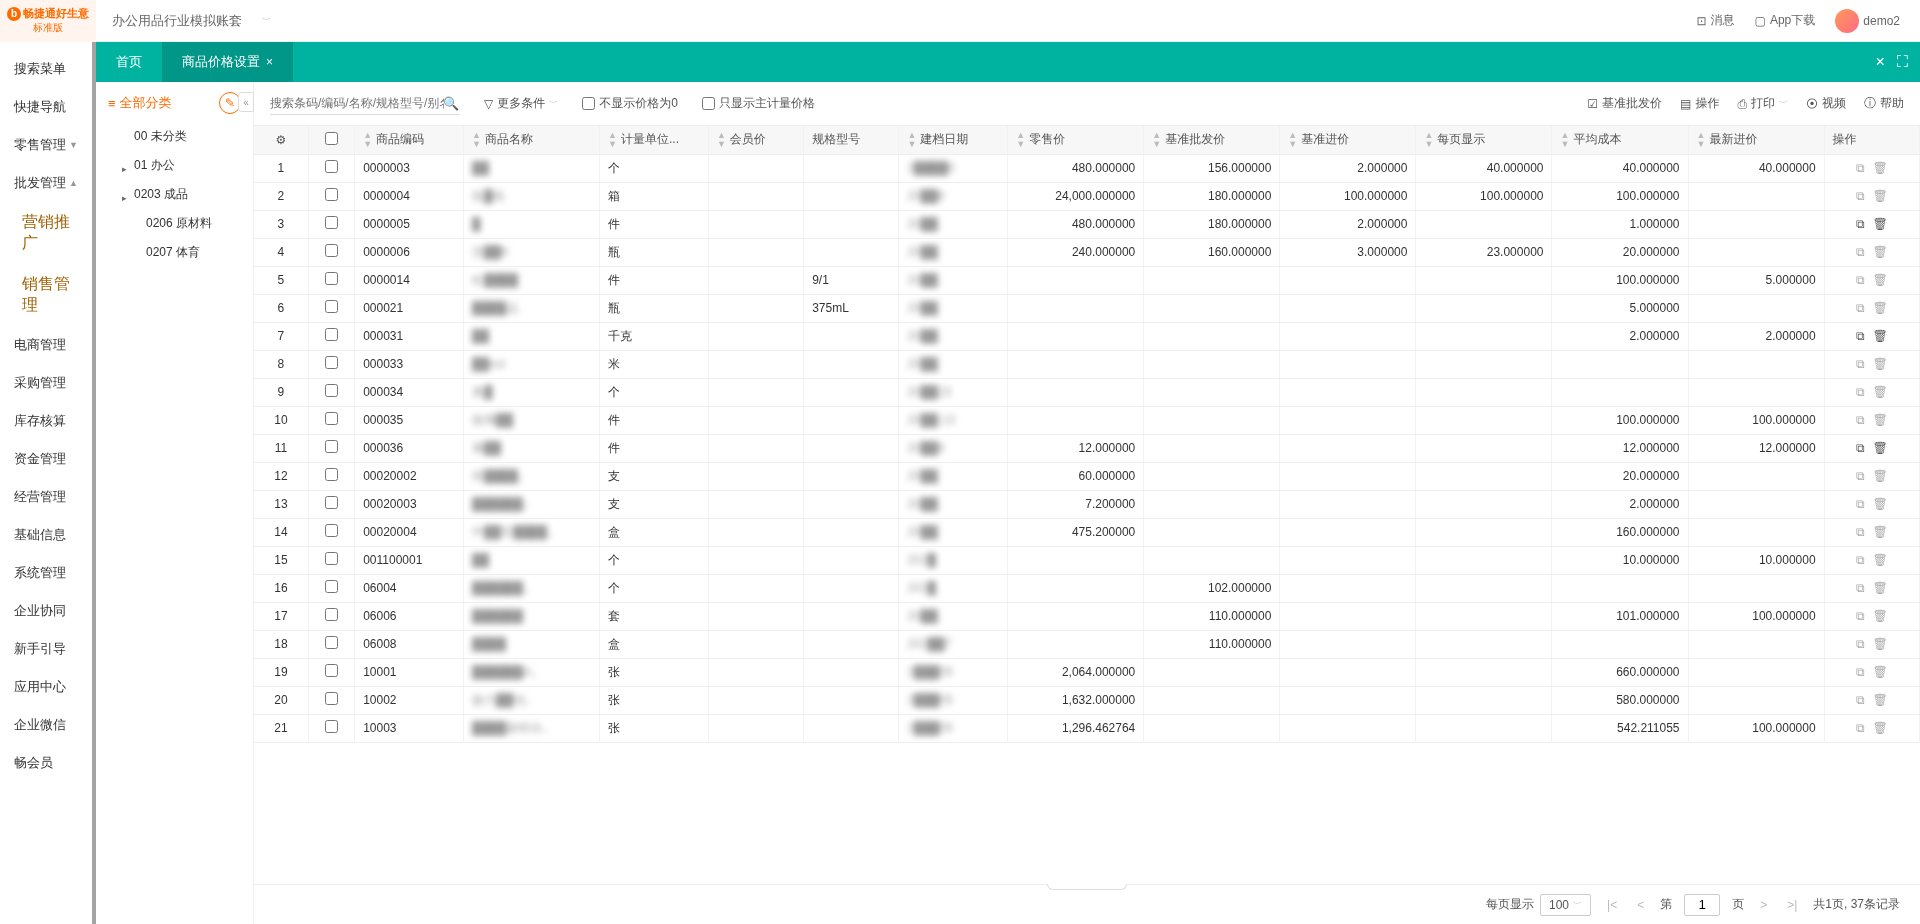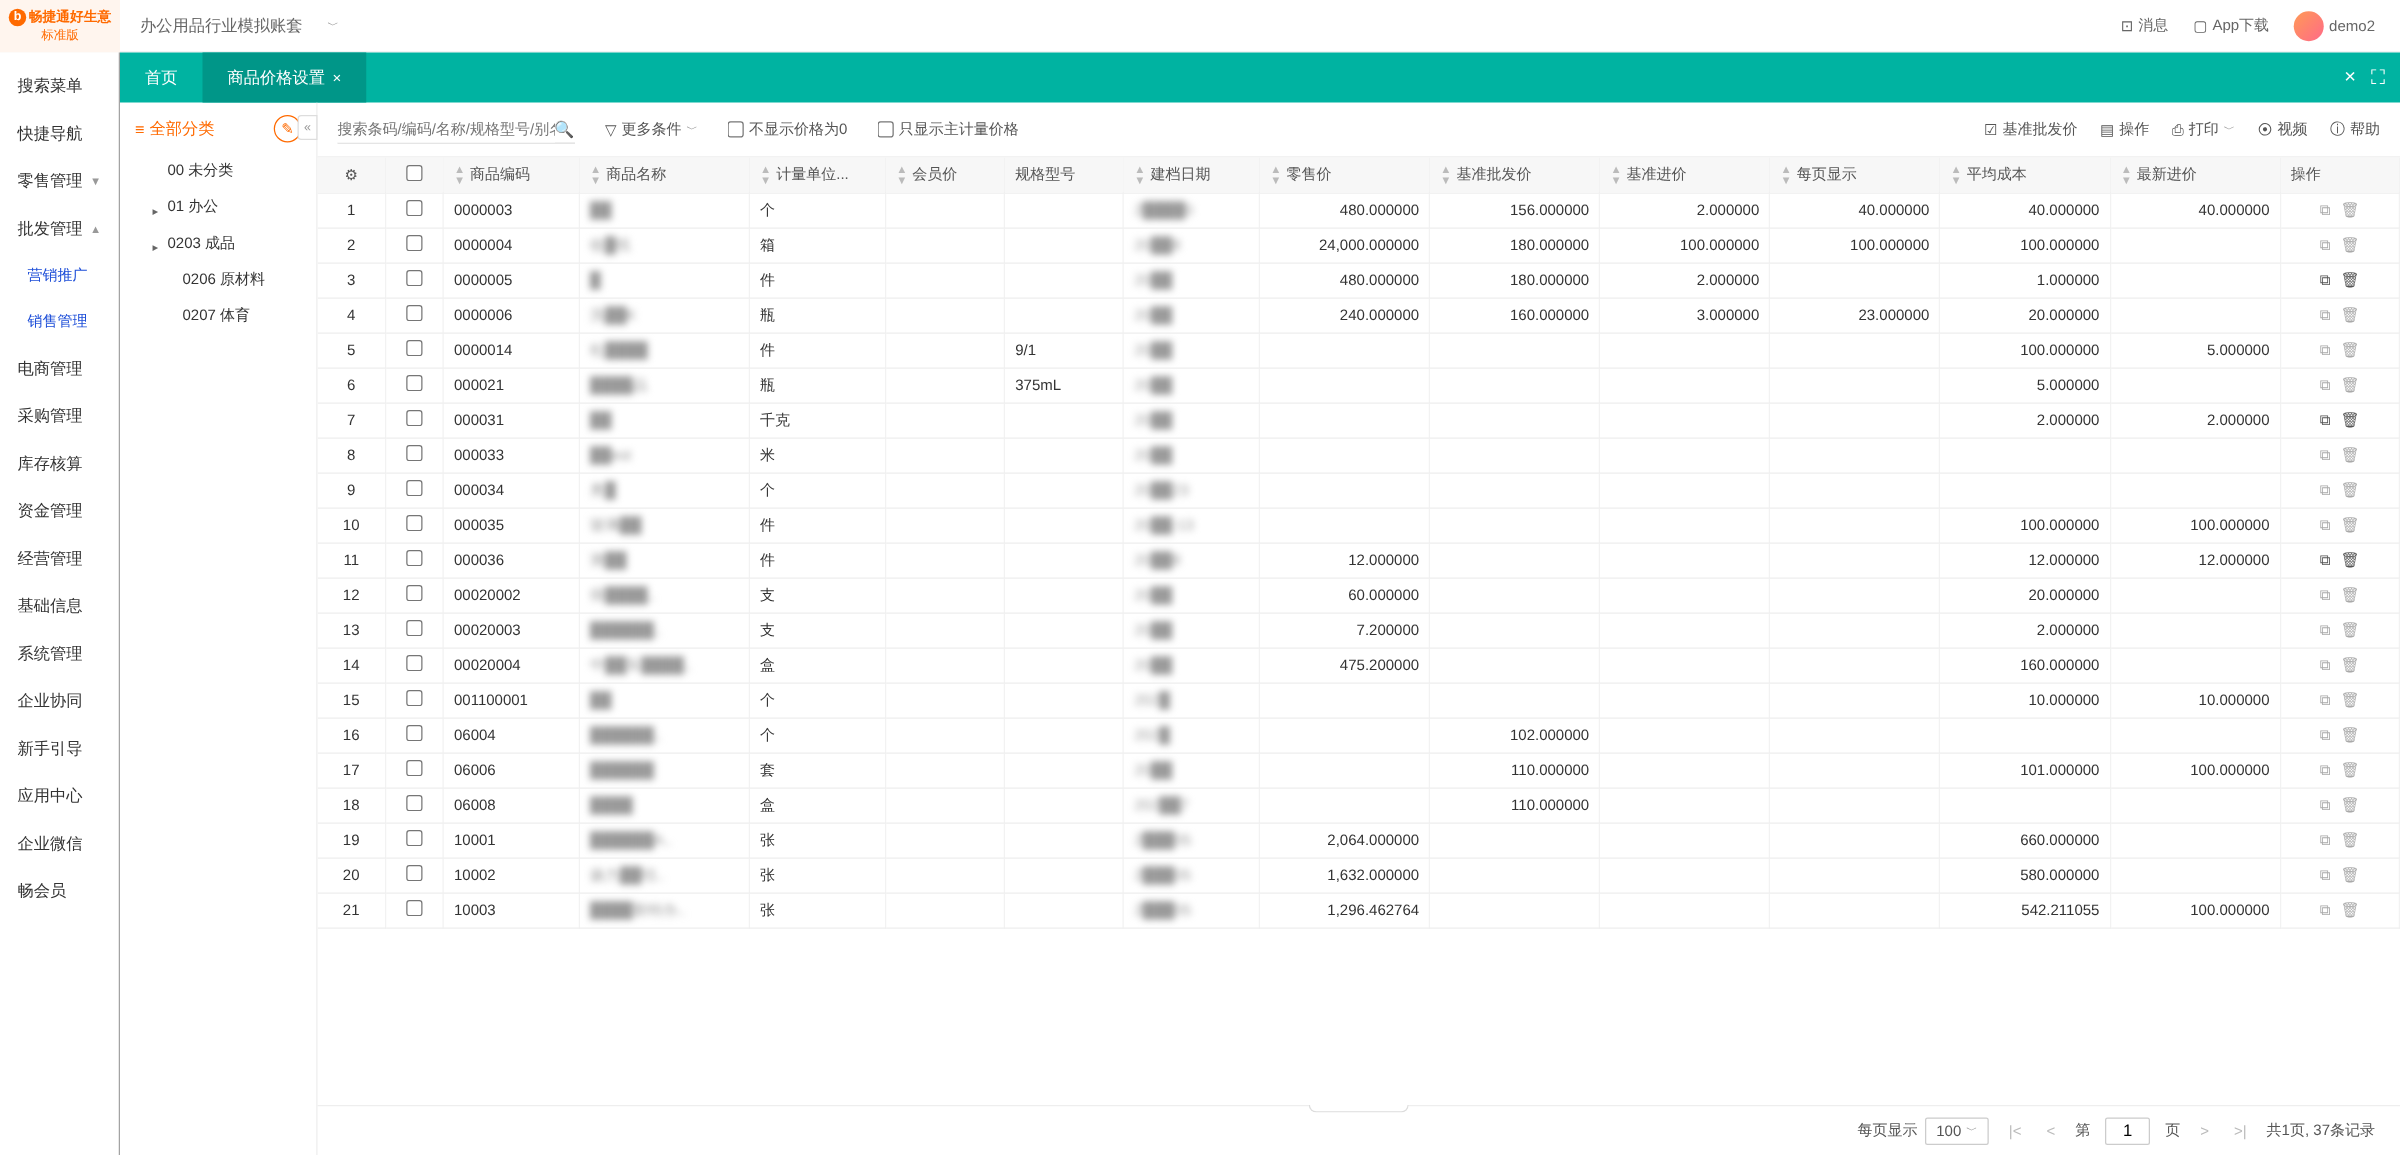--- a/index.html
+++ b/index.html
@@ -9,23 +9,23 @@
 .logo-box { width: 96px; height: 42px; display: flex; flex-direction: column; align-items: center; justify-content: center; background: #fff5ee; }
 .logo-box .logo { color: #ff6a00; font-size: 11px; font-weight: bold; display: flex; align-items: center; gap: 2px; }
 .logo-box .logo-icon { width: 14px; height: 14px; background: #ff6a00; border-radius: 50%; display: inline-flex; align-items: center; justify-content: center; color: #fff; font-size: 10px; }
 .logo-box .version { color: #ff6a00; font-size: 10px; }
 .account-select { margin-left: 16px; color: #666; font-size: 13px; display: flex; align-items: center; gap: 20px; cursor: pointer; }
 .top-right { margin-left: auto; display: flex; align-items: center; gap: 20px; padding-right: 20px; color: #666; }
 .top-right-item { display: flex; align-items: center; gap: 4px; cursor: pointer; font-size: 12px; }
 .avatar { width: 24px; height: 24px; border-radius: 50%; background: linear-gradient(135deg,#ff9a56,#ff6a88); }
 
 .main-wrap { display: flex; height: calc(924px - 42px); }
-.left-nav { width: 96px; background: #fff; border-right: 1px solid #a3a3a3; padding-top: 8px; overflow-y: auto; }
+.left-nav { width: 96px; background: #fff; border-right: 4px solid #a3a3a3; padding-top: 8px; overflow-y: auto; }
 .nav-item { padding: 10px 14px; font-size: 13px; color: #333; cursor: pointer; display: flex; align-items: center; justify-content: space-between; }
-.nav-item.sub { padding-left: 22px; color: #1d4ed8; font-size: 12px; }
+.nav-item.sub { padding-left: 22px; color: #a16207; font-size: 16px; }
 
 .right-area { flex: 1; display: flex; flex-direction: column; }
 .tab-bar { height: 40px; background: #00b3a1; display: flex; align-items: center; padding-left: 0; }
 .tab { height: 40px; padding: 0 20px; display: flex; align-items: center; color: #fff; font-size: 13px; cursor: pointer; gap: 6px; }
 .tab.active { background: #009688; align-items: center; }
 .tab .close-x { font-size: 12px; cursor: pointer; }
 .tab-bar-right { margin-left: auto; display: flex; align-items: center; gap: 12px; padding-right: 12px; color: #fff; }
 .tab-bar-right span { cursor: pointer; font-size: 16px; }
 
 .content-row { flex: 1; display: flex; overflow: hidden; }

